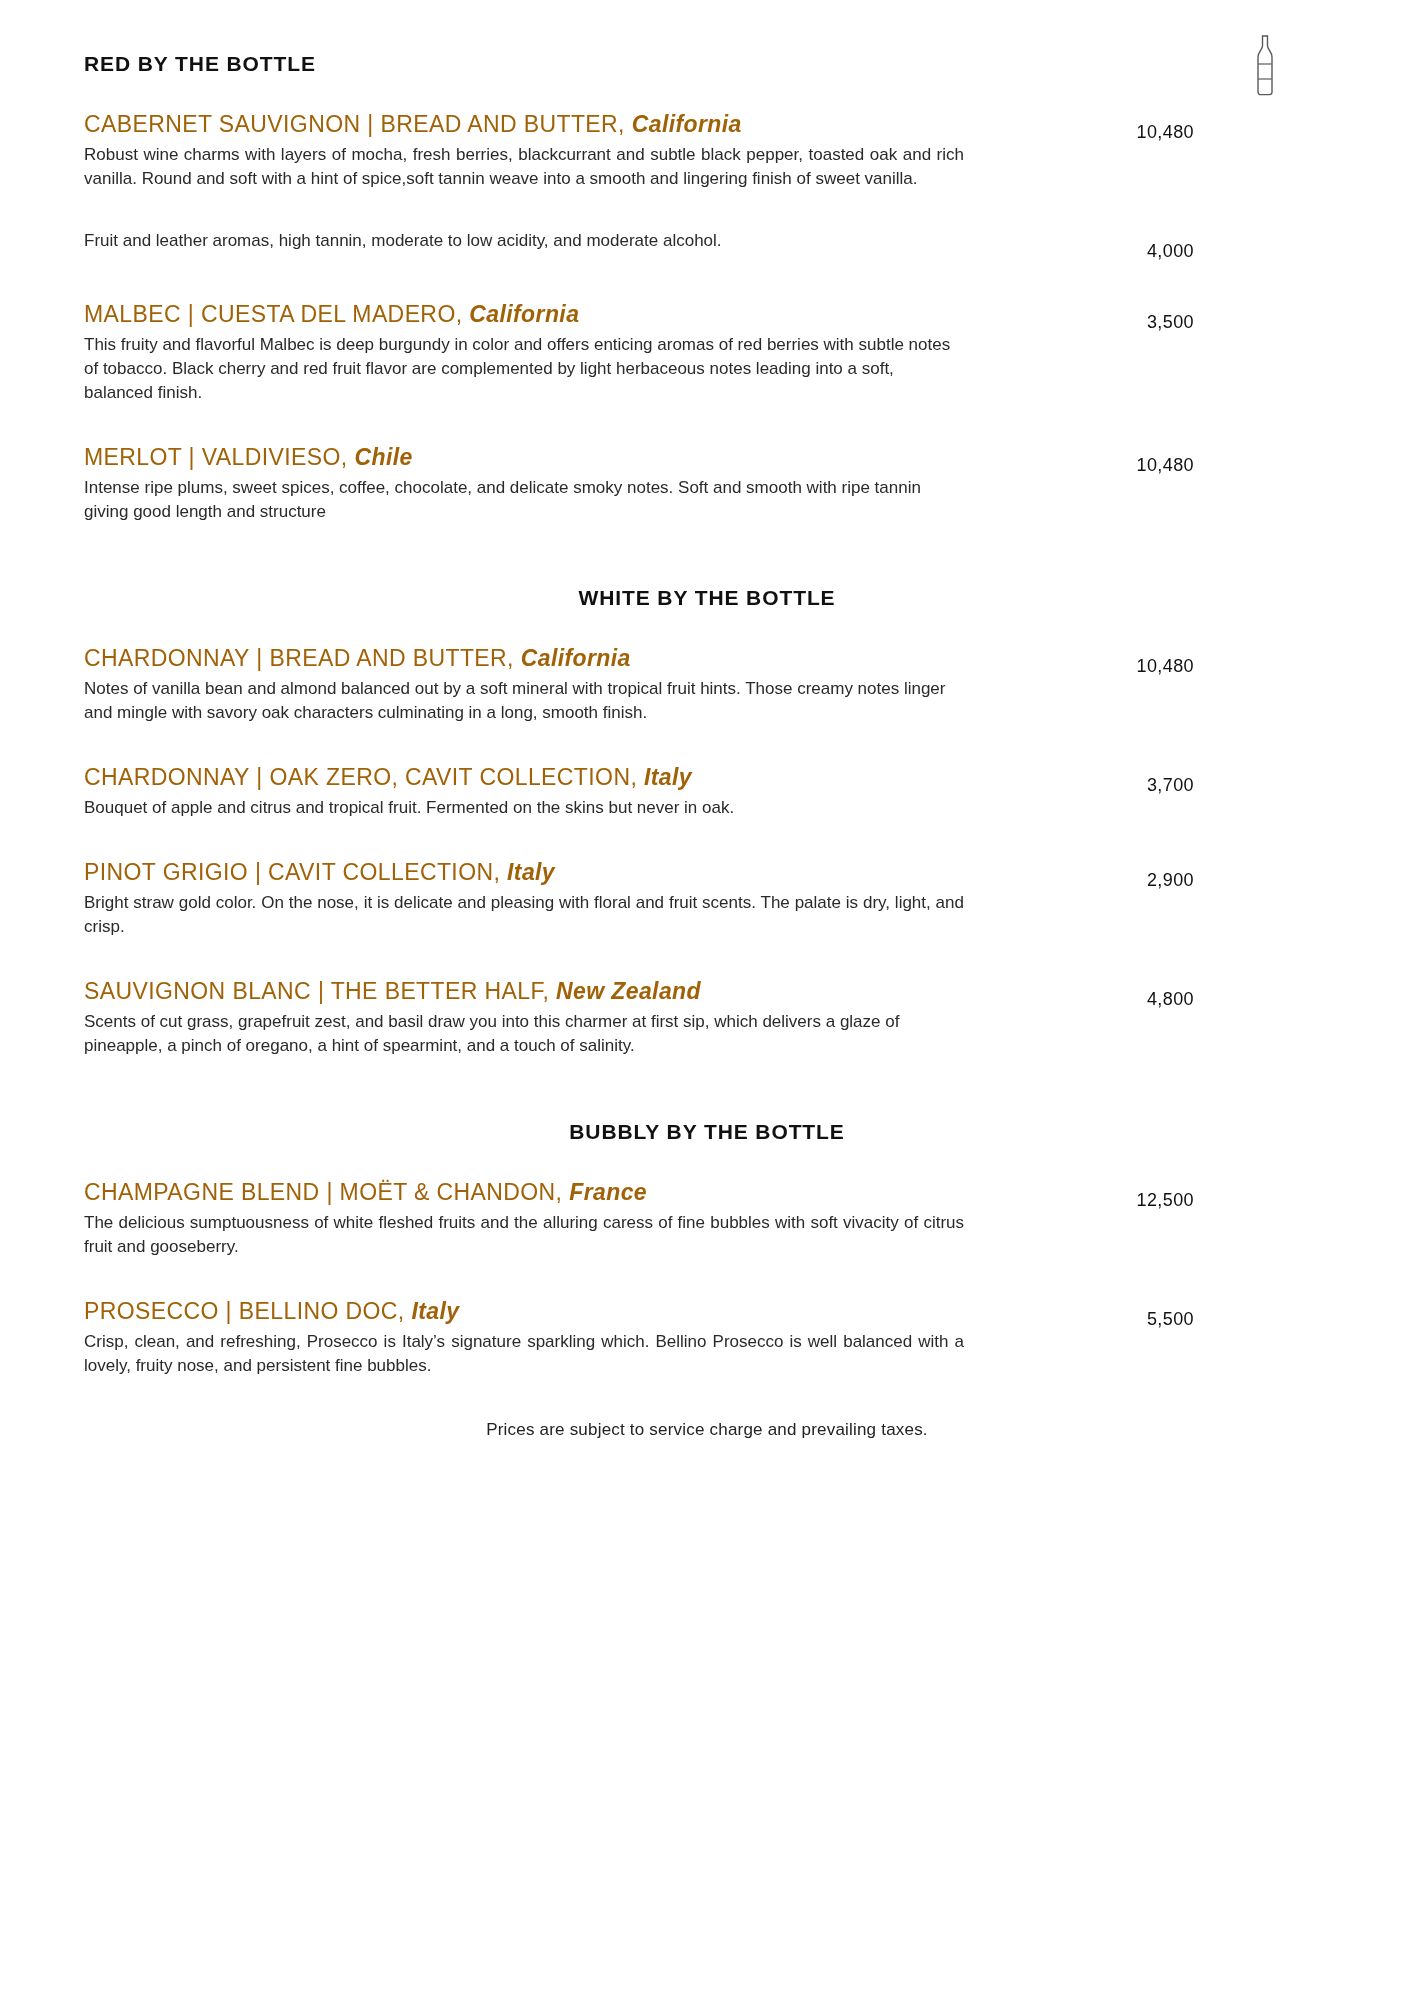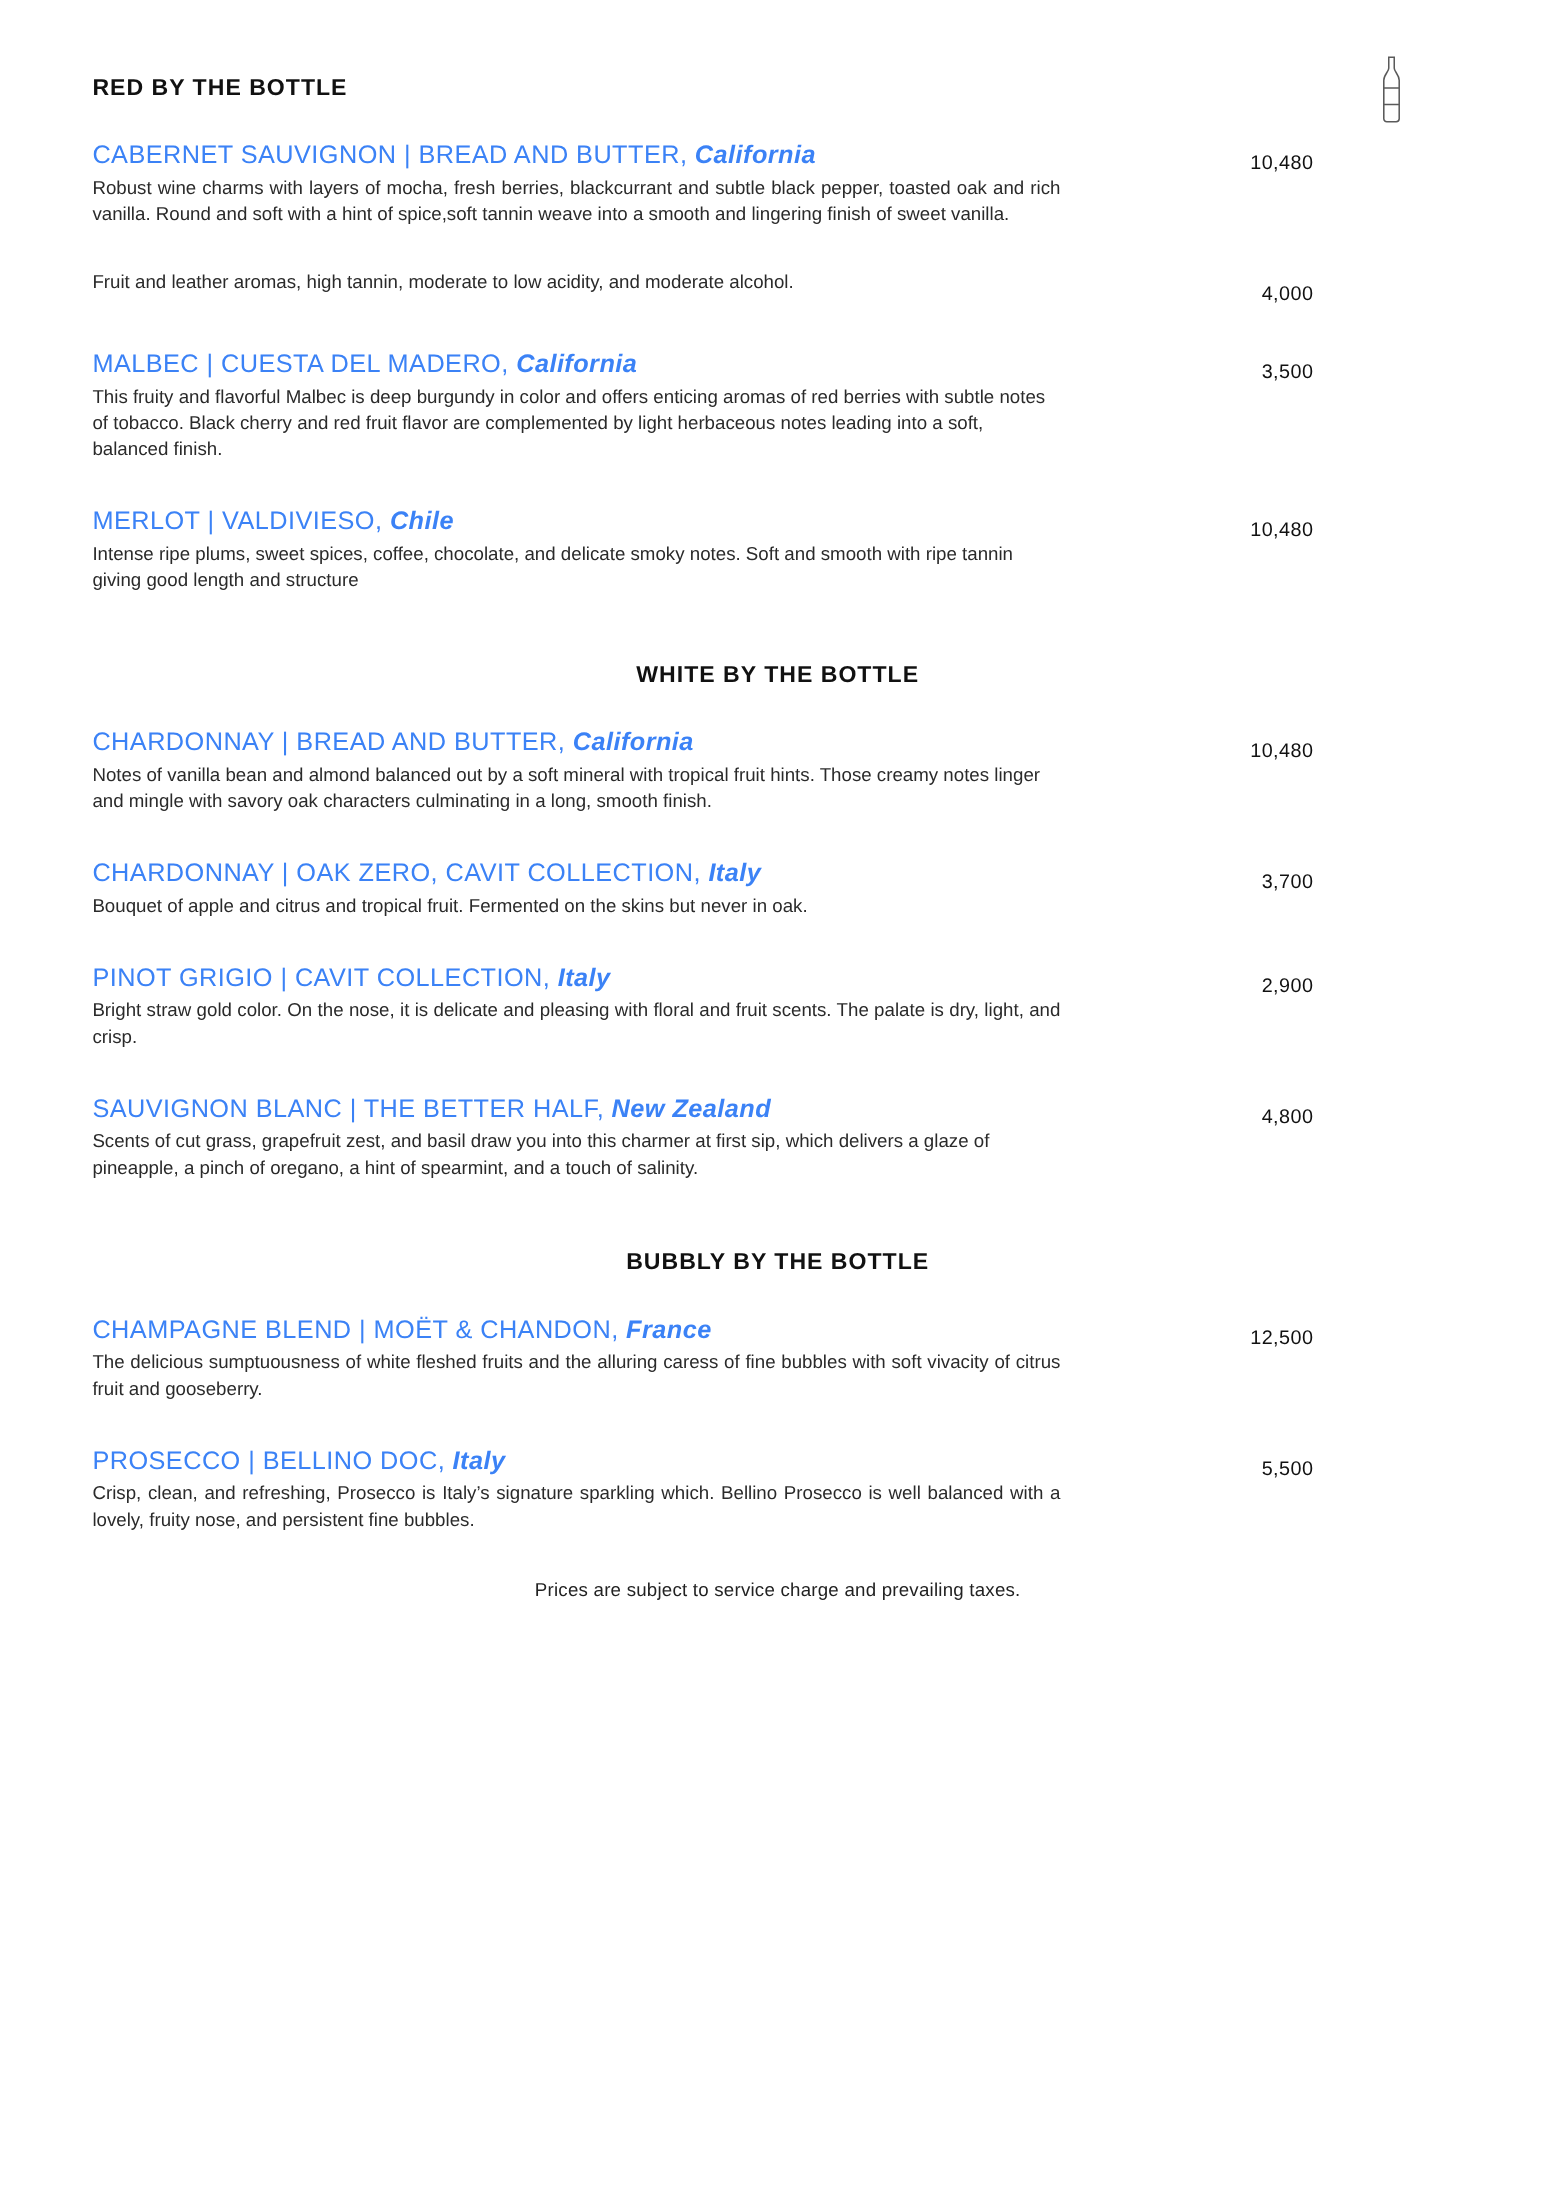--- a/index.html
+++ b/index.html
@@ -12,21 +12,21 @@
     min-height: 2000px;
     font-family: "Liberation Sans", sans-serif;
     color: #1a1a1a;
     -webkit-font-smoothing: antialiased;
   }
   .page {
     position: relative;
     width: 1414px;
     min-height: 2000px;
     box-sizing: border-box;
-    padding: 68px 84px 40px 84px;
+    padding: 52px 84px 40px 84px;
   }
   .section {
     margin-bottom: 6px;
   }
   .section-header {
     position: relative;
     font-size: 21px;
     font-weight: bold;
     letter-spacing: 0.9px;
     color: #111;
@@ -48,21 +48,21 @@
   }
   .item-main {
     flex: 1 1 auto;
     padding-right: 40px;
     max-width: 920px;
   }
   .item-title {
     font-size: 23px;
     font-weight: 400;
     letter-spacing: 0.4px;
-    color: #3b82f6;
+    color: #a16207;
     margin: 0 0 4px 0;
     line-height: 1.25;
   }
   .item-title .region {
     font-weight: bold;
     font-style: italic;
   }
   .item-desc {
     font-size: 17px;
     line-height: 1.42;

